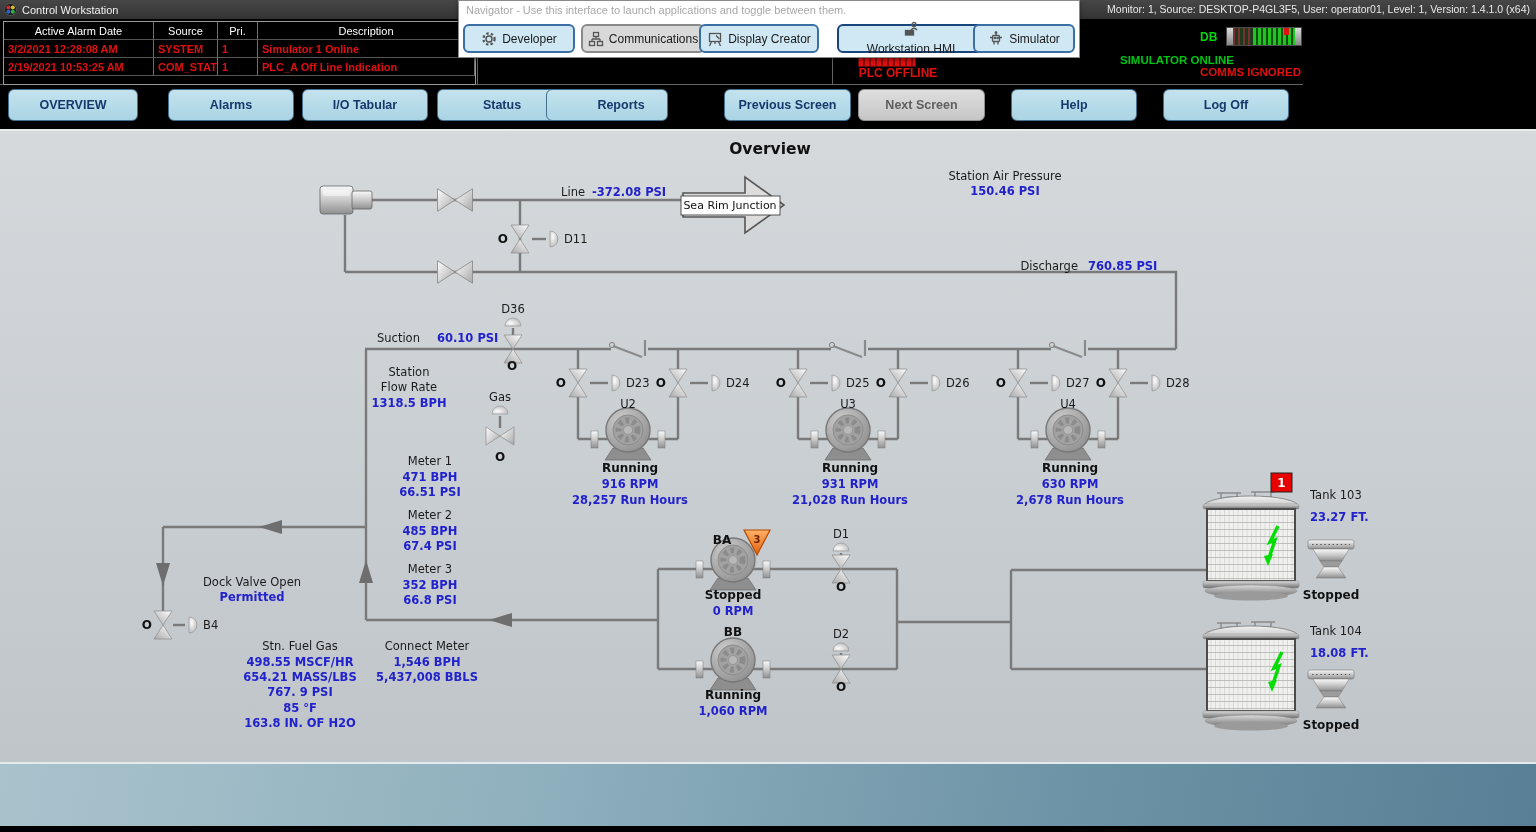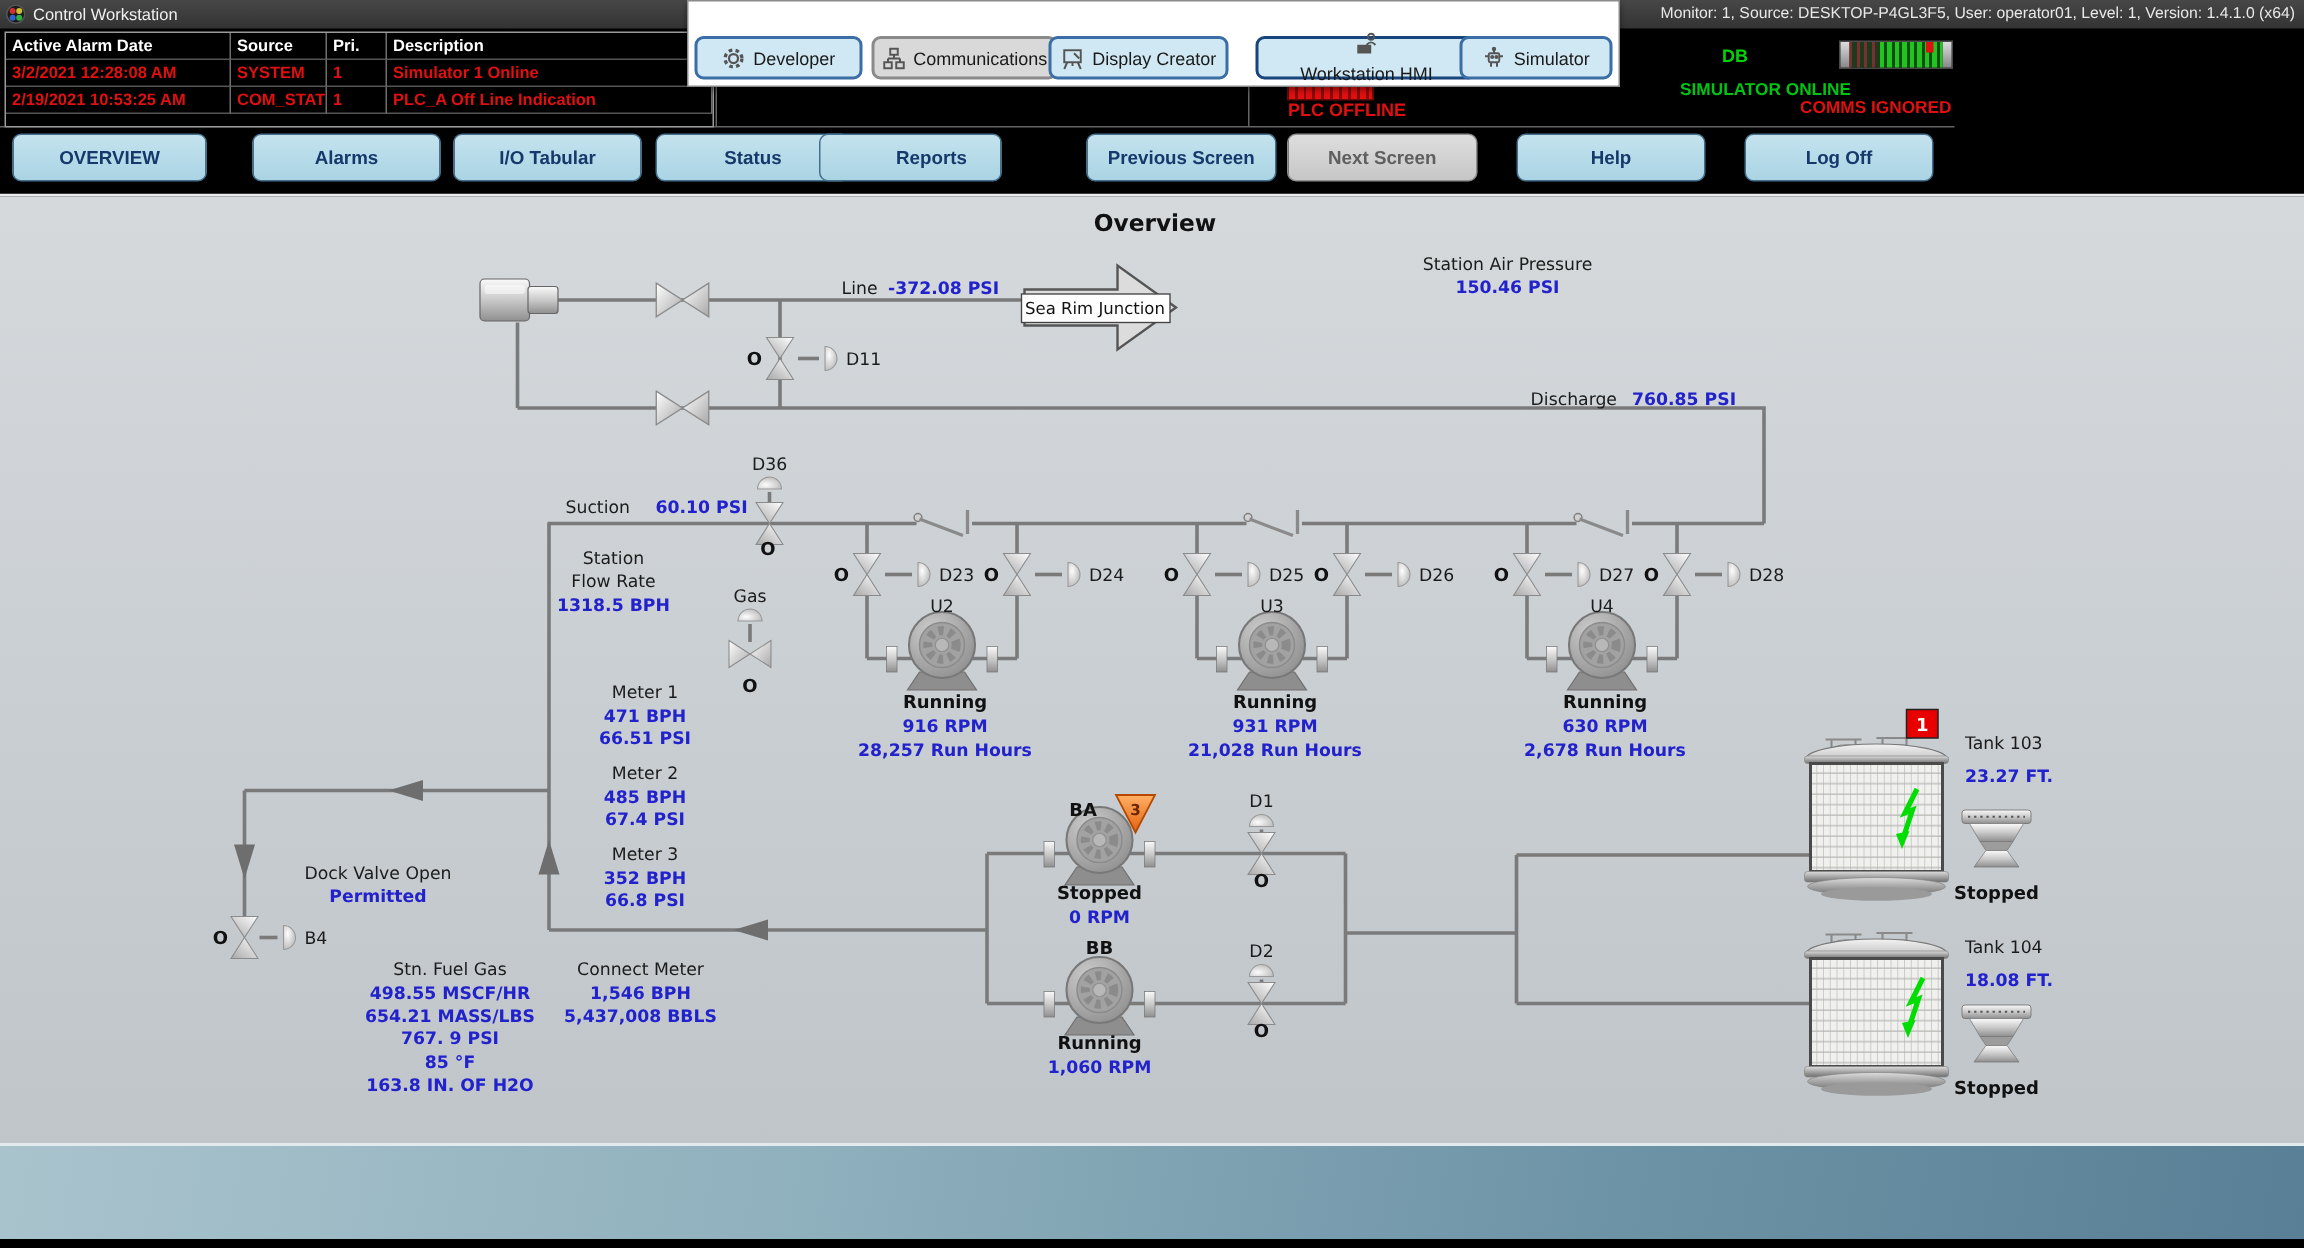--- a/index.html
+++ b/index.html
@@ -8,33 +8,33 @@
   .titlebar{position:absolute;left:0;top:0;width:1536px;height:19px;background:linear-gradient(#474747,#333);display:flex;align-items:center;z-index:5;}
   .titlebar .ttl{color:#f0f0f0;font-size:11px;margin-left:5px;}
   .titlebar .tstatus{position:absolute;right:6px;top:3px;color:#e8e8e8;font-size:10.5px;}
   
   .topblack{position:absolute;left:0;top:19px;width:1536px;height:110px;background:#000;z-index:4;}
   .sepline{position:absolute;background:#9a9a9a;opacity:.65;z-index:6;}
   
   .alarmwrap{position:absolute;left:3px;top:21px;width:471px;height:62px;border:1px solid #9a9a9a;background:#000;z-index:7;}
   .alarmgrid{display:grid;grid-template-columns:150px 64px 40px 1fr;}
   .acell{border-right:1px solid #6e6e6e;border-bottom:1px solid #555;padding:2px 4px 1px 4px;font-size:11px;white-space:nowrap;overflow:hidden;height:14px;line-height:14px;}
-  .ahead{color:#fff;font-weight:bold;}
+  .ahead{color:#fff;font-weight:normal;text-align:center;}
   .arow{color:#e01010;font-weight:bold;}
   
   .navigator{position:absolute;left:458px;top:0;width:620px;height:56px;background:#fff;border:1px solid #8a8a8a;box-shadow:0 2px 4px rgba(0,0,0,.4);z-index:20;}
   .navtitle{color:#a8a8a8;font-size:11px;padding:3px 0 0 7px;white-space:nowrap;overflow:hidden;}
   .navbtn{position:absolute;top:23px;height:29px;background:#cfe8f4;border:2px solid #3a6ea5;border-radius:6px;display:flex;align-items:center;justify-content:center;gap:5px;font-size:12px;color:#1a1a1a;box-sizing:border-box;}
   .navbtn.gray{background:#d9d9d9;border-color:#8a8a8a;}
   .navbtn.active{border-color:#17457c;border-width:2.5px;background:#cfe8f4;}
   .nicon{flex:0 0 auto;display:flex;}
   
   .plcbar{position:absolute;left:858px;top:57px;width:56px;height:8px;background:repeating-linear-gradient(90deg,#e01010 0 4px,#8a0a0a 4px 6px);border:1px solid #6a0a0a;z-index:7;}
   .plcoff{position:absolute;left:838px;top:66px;width:120px;text-align:center;color:#e01010;font-weight:bold;font-size:12px;z-index:7;}
-  .dblabel{position:absolute;left:1148px;top:30px;color:#00d50a;font-weight:bold;font-size:12px;z-index:7;}
+  .dblabel{position:absolute;left:1200px;top:30px;color:#00d50a;font-weight:bold;font-size:12px;z-index:7;}
   .dbbar{position:absolute;left:1226px;top:27px;width:74px;height:17px;border:1px solid #4a4a4a;background:#111;display:flex;z-index:7;}
   .dbbar .cap{width:6px;background:linear-gradient(#ddd,#888);}
   .dbbar .seg1{width:20px;background:repeating-linear-gradient(90deg,#7a3030 0 2px,#1d3a1d 2px 5px);}
   .dbbar .seg2{flex:1;background:repeating-linear-gradient(90deg,#21c421 0 3px,#0d4d0d 3px 5px);position:relative;}
   .dbbar .redn{position:absolute;right:6px;top:0;width:5px;height:7px;background:#e01010;}
   .simon{position:absolute;left:1120px;top:54px;width:181px;color:#00c414;font-weight:bold;font-size:11.5px;z-index:7;}
   .commsig{position:absolute;left:1120px;top:66px;width:181px;text-align:right;color:#e01010;font-weight:bold;font-size:11.5px;z-index:7;}
   
   .brand{position:absolute;left:1305px;top:20px;width:114px;height:107px;background:#050505;border:1px solid #8a8a8a;z-index:7;text-align:center;box-sizing:border-box;}
   .brandname{color:#fff;font-weight:bold;font-size:21px;letter-spacing:.5px;margin-top:-2px;}
@@ -113,20 +113,21 @@
       <div class="seg1"></div>
       <div class="seg2">
         <div class="redn"></div>
       </div>
       <div class="cap"></div>
   </div>
   <div class="simon">SIMULATOR ONLINE</div>
   <div class="commsig">COMMS IGNORED</div>
 
   <div class="navigator">
+    <div class="navtitle">Navigator - Use this interface to launch applications and toggle between them.</div>
     <div class="navbtn" style="left:4px;width:112px;">
       <span class="nicon">
           <svg width="16" height="16">
             <circle cx="8" cy="8" r="3" fill="none" stroke="#555" stroke-width="1.5"></circle>
             <circle cx="8" cy="8" r="5.6" fill="none" stroke="#555" stroke-width="2.2" stroke-dasharray="2.4 2.2"></circle>
           </svg>
         </span>
       <span>Developer</span>
     </div>
     <div class="navbtn gray" style="left:122px;width:124px;">

